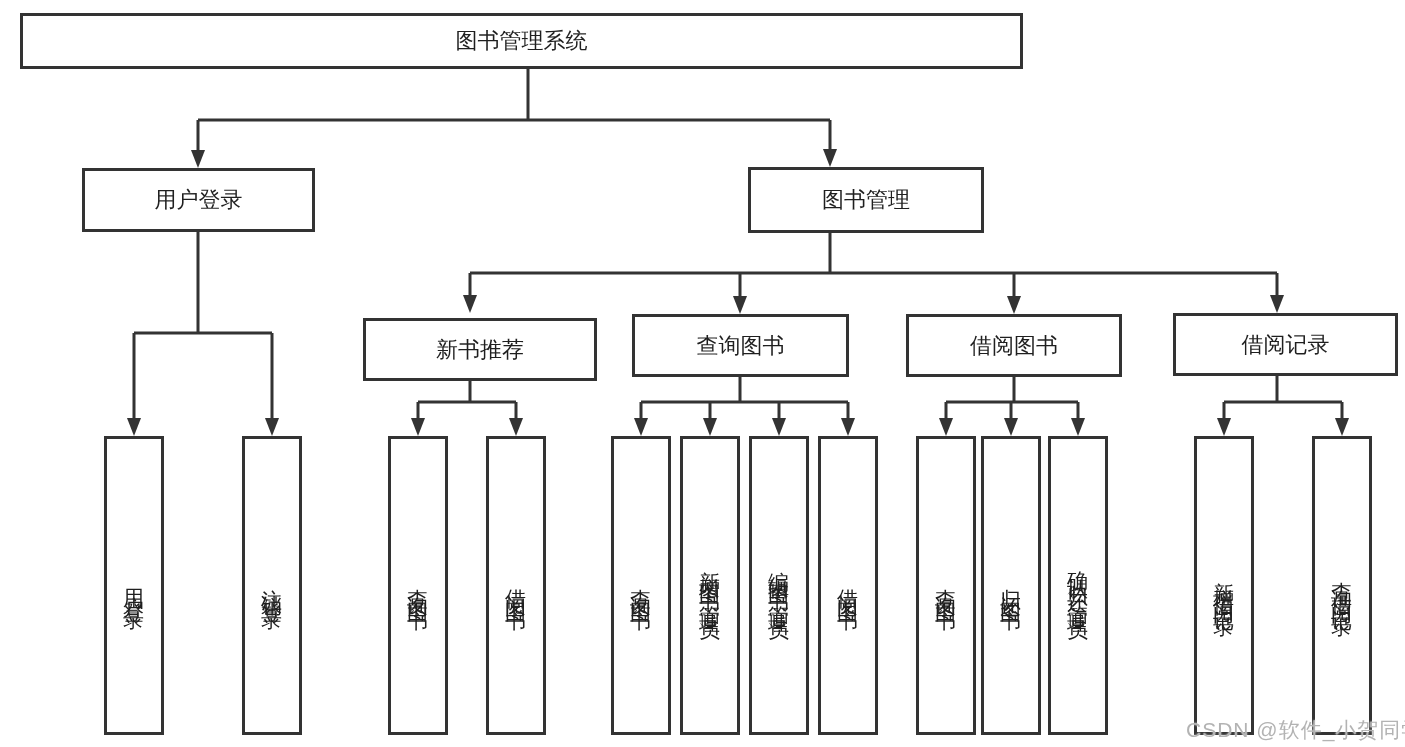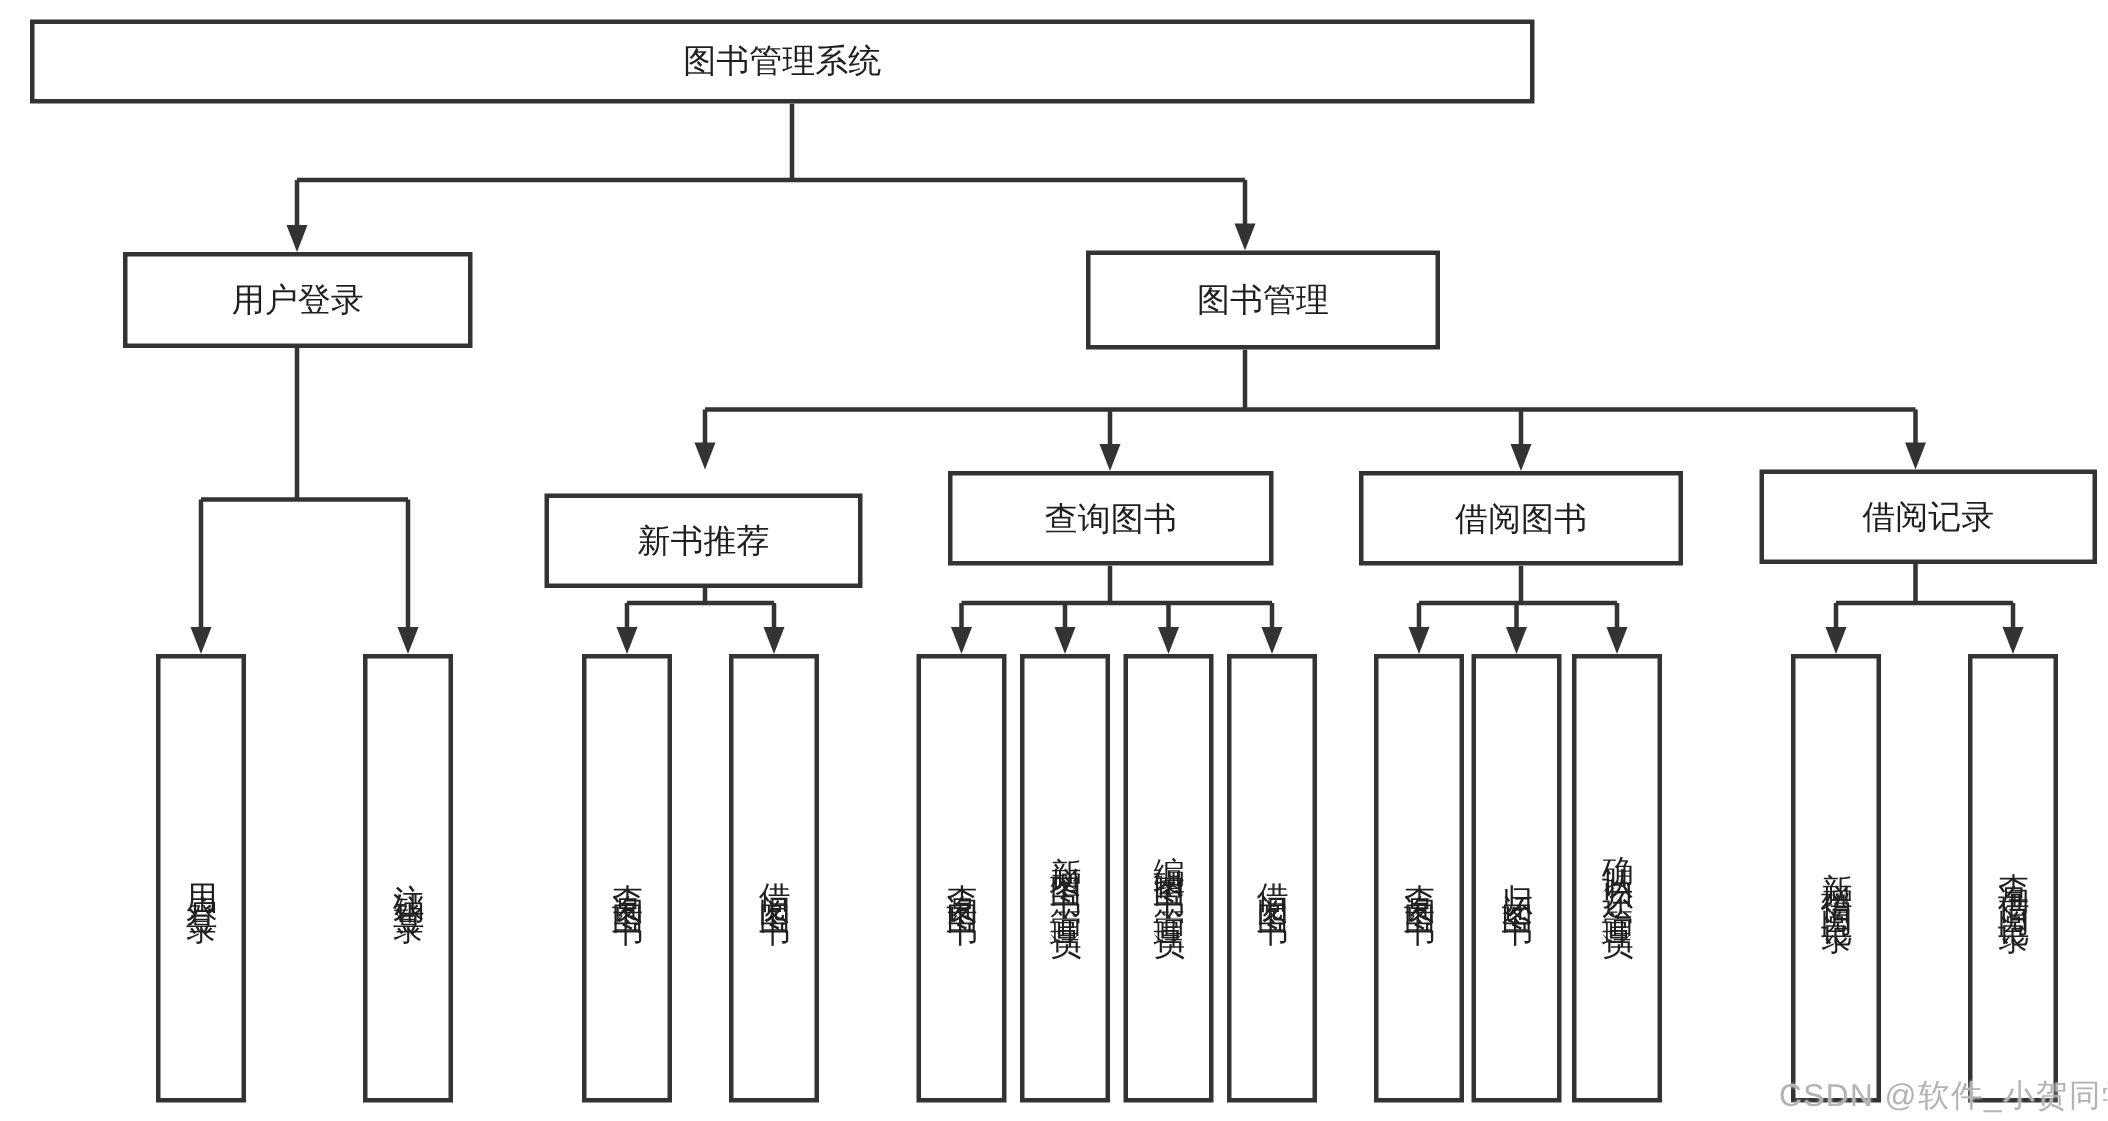--- a/index.html
+++ b/index.html
@@ -67,23 +67,23 @@
       <path d="M1011 436 L1004 418 L1018 418 Z"></path>
       <path d="M1078 436 L1071 418 L1085 418 Z"></path>
       <path d="M1224 436 L1217 418 L1231 418 Z"></path>
       <path d="M1342 436 L1335 418 L1349 418 Z"></path>
     </g>
   </svg>
 
   <div class="node" style="left:20px;top:13px;width:1003px;height:56px">图书管理系统</div>
 
   <div class="node" style="left:82px;top:168px;width:233px;height:64px">用户登录</div>
-  <div class="node" style="left:724px;top:167px;width:236px;height:66px">图书管理</div>
+  <div class="node" style="left:748px;top:167px;width:236px;height:66px">图书管理</div>
 
-  <div class="node" style="left:363px;top:329px;width:212px;height:63px">新书推荐</div>
+  <div class="node" style="left:363px;top:318px;width:234px;height:63px">新书推荐</div>
   <div class="node" style="left:632px;top:314px;width:217px;height:63px">查询图书</div>
   <div class="node" style="left:906px;top:314px;width:216px;height:63px">借阅图书</div>
   <div class="node" style="left:1173px;top:313px;width:225px;height:63px">借阅记录</div>
 
   <div class="node v" style="left:104px;top:436px;width:60px;height:299px">用户登录</div>
   <div class="node v" style="left:242px;top:436px;width:60px;height:299px">注销登录</div>
 
   <div class="node v" style="left:388px;top:436px;width:60px;height:299px">查询图书</div>
   <div class="node v" style="left:486px;top:436px;width:60px;height:299px">借阅图书</div>
 

